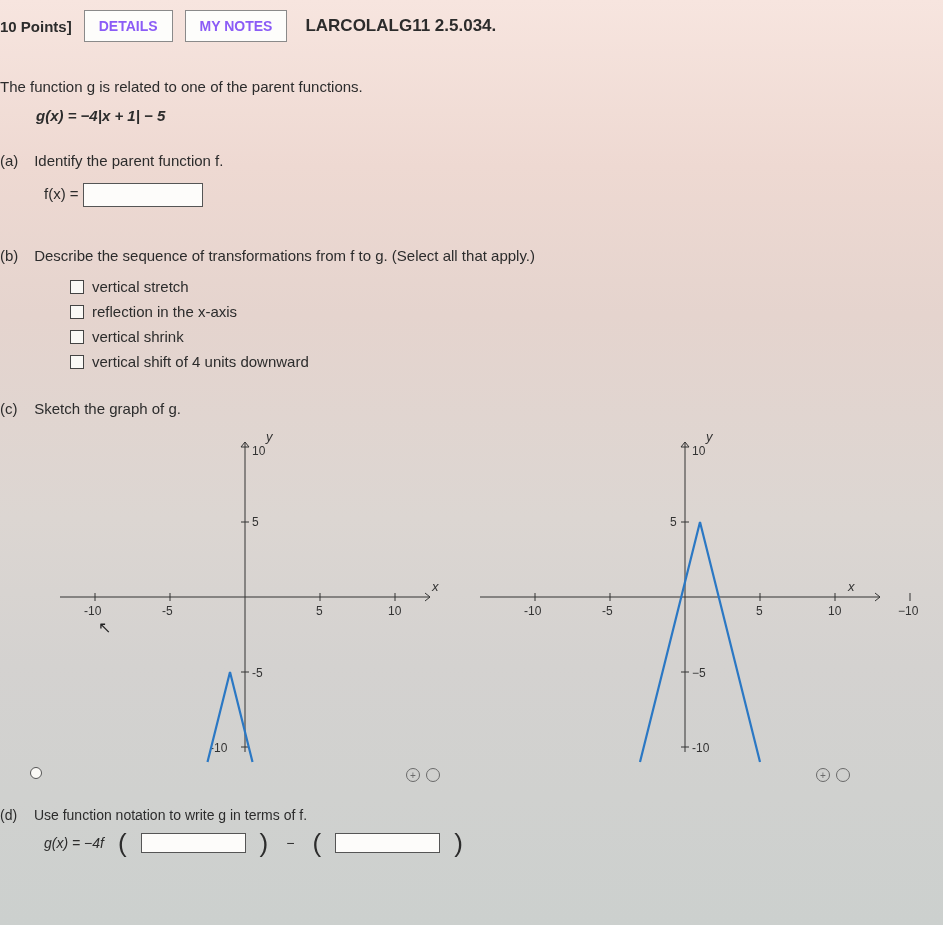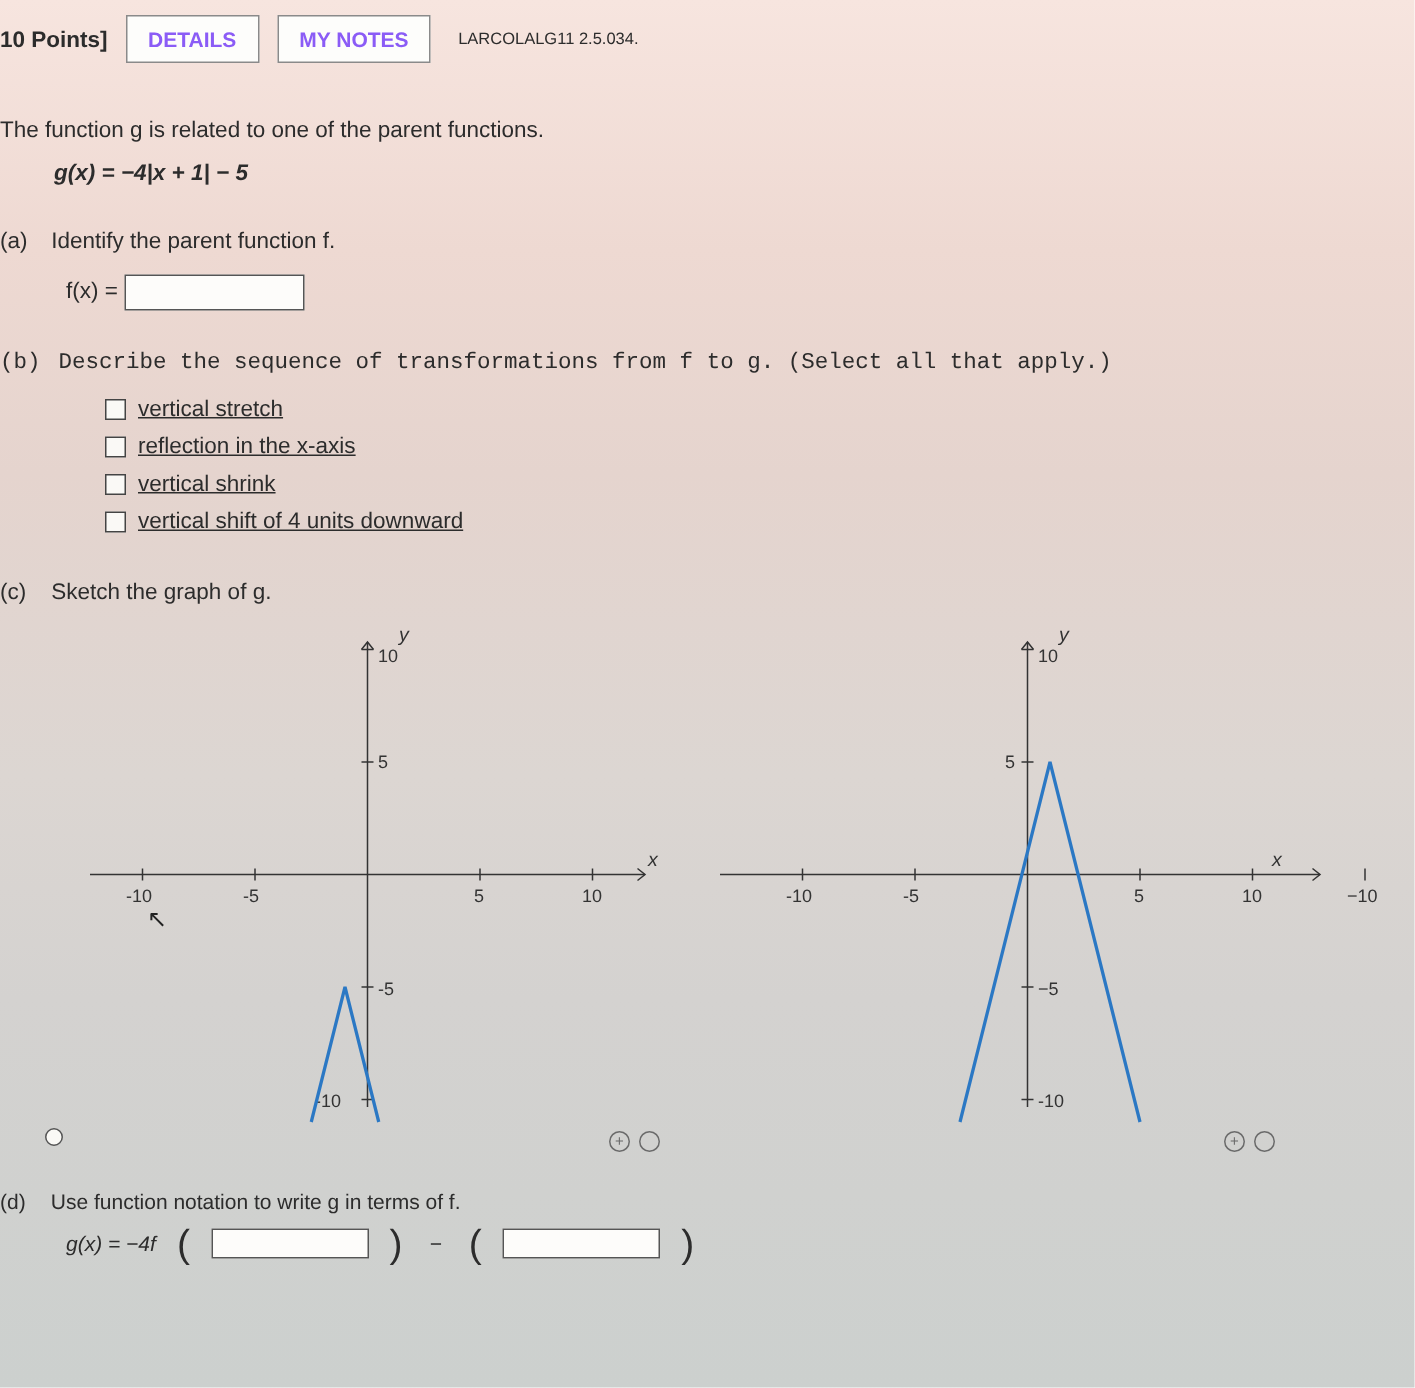--- a/index.html
+++ b/index.html
@@ -25,22 +25,22 @@
     .btn {
       background: #fdfdfb;
       border: 1.5px solid #8a8a8a;
       padding: 7px 14px;
       font-weight: bold;
       font-size: 14px;
       cursor: pointer;
       color: #8b5cf6;
     }
     .ref {
-      font-weight: normal;
-      font-size: 11px;
+      font-weight: bold;
+      font-size: 17px;
       margin-left: 6px;
     }
     .intro {
       padding: 20px 0 6px 0;
     }
     .equation {
       font-style: italic;
       padding: 6px 0 18px 36px;
       font-weight: bold;
     }
@@ -63,21 +63,20 @@
       vertical-align: middle;
     }
     .checklist {
       margin: 8px 0 0 70px;
     }
     .check-row {
       display: flex;
       align-items: center;
       gap: 8px;
       padding: 4px 0;
-      text-decoration: underline;
     }
     .checkbox {
       width: 14px;
       height: 14px;
       border: 1.5px solid #444;
       background: #faf9f6;
       flex-shrink: 0;
       cursor: pointer;
     }
     .graphs {
@@ -174,21 +173,21 @@
 
 <div class="part">
   <span class="part-label">(a)</span>
   <span>Identify the parent function f.</span>
 </div>
 <div class="input-row">
   <span>f(x) =</span>
   <span class="blank-input"></span>
 </div>
 
-<div class="part" style="margin-top:26px;font-family:Liberation Mono, monospace;">
+<div class="part" style="margin-top:40px;">
   <span class="part-label">(b)</span>
   <span>Describe the sequence of transformations from f to g. (Select all that apply.)</span>
 </div>
 <div class="checklist">
   <div class="check-row">
     <span class="checkbox"></span>
     <span>vertical stretch</span>
   </div>
   <div class="check-row">
     <span class="checkbox"></span>

